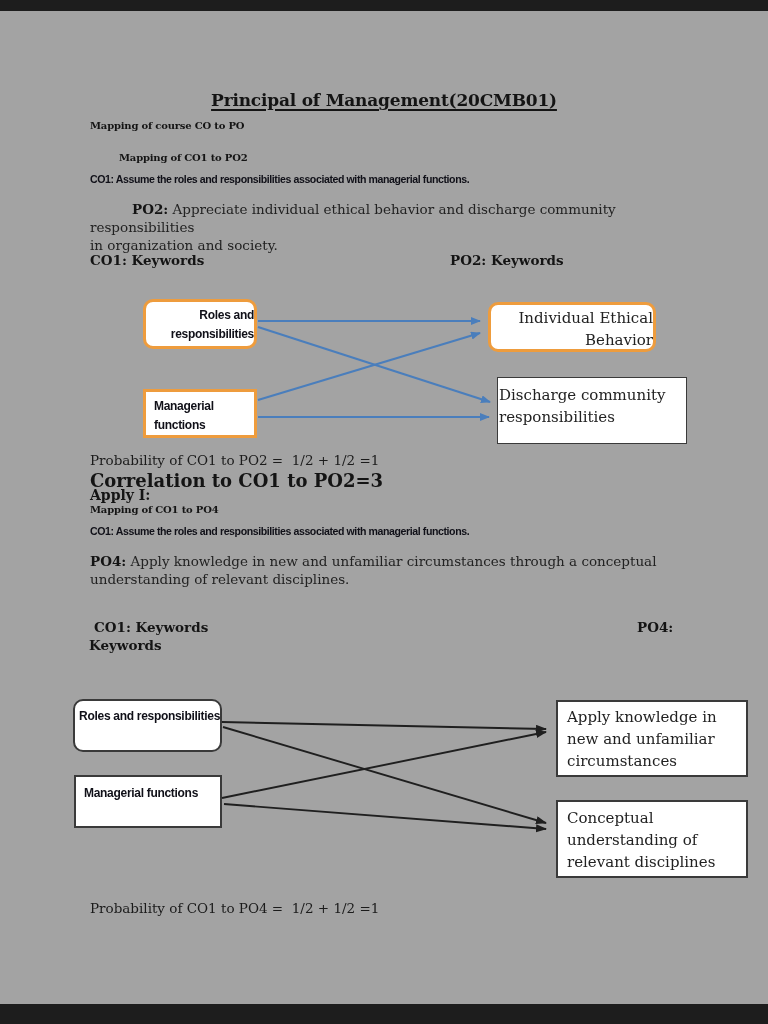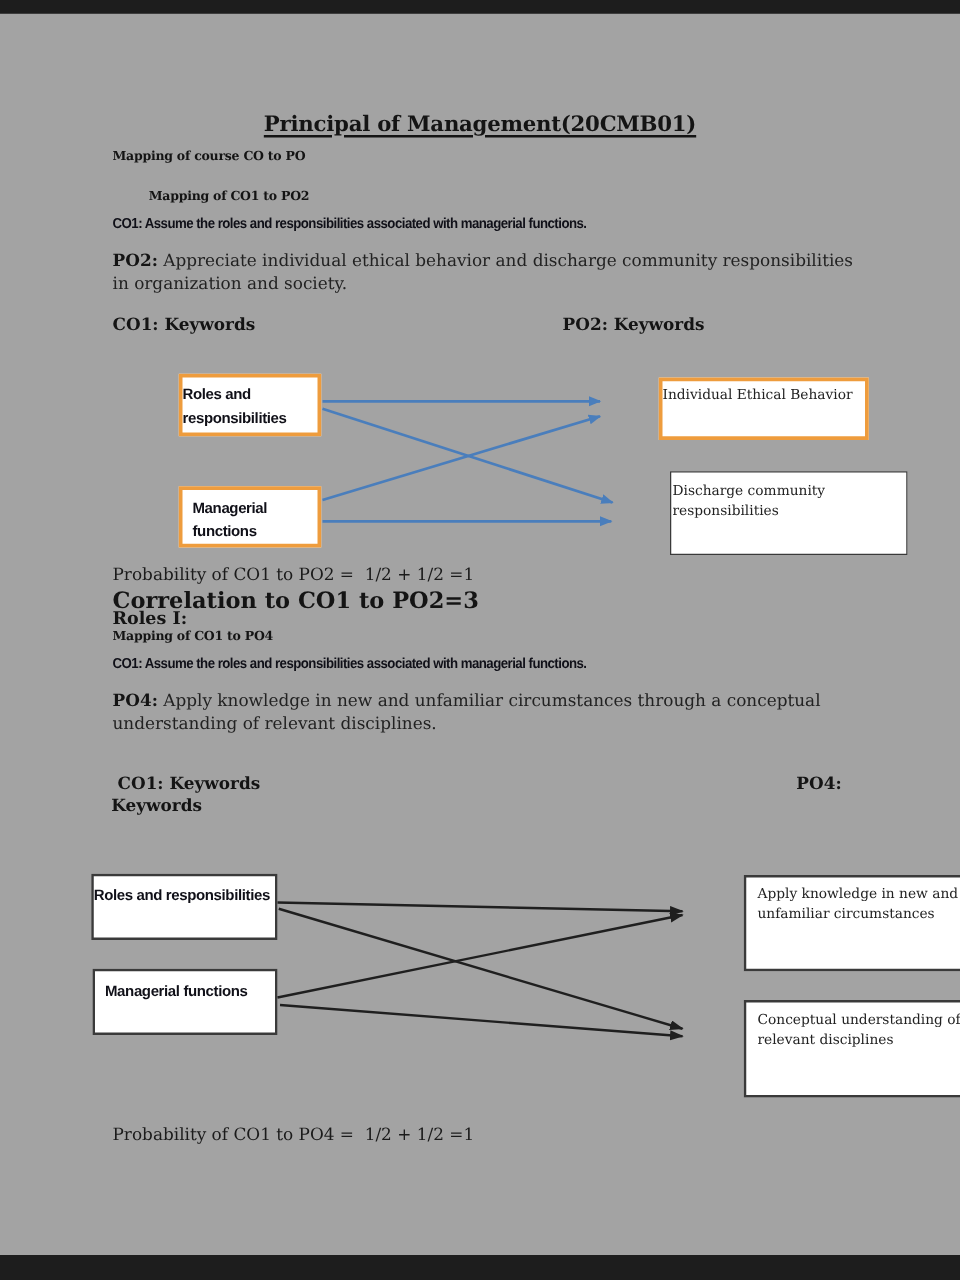--- a/index.html
+++ b/index.html
@@ -32,59 +32,59 @@
   }
   .cond-line { transform:scaleX(0.92); transform-origin:0 50%; white-space:nowrap; }
   .body-text { font-size:13.5px; line-height:1.32; color:#222; }
   .kw { font-size:13.5px; }
 
   .node {
     position:absolute; background:#fff;
     font-size:12px; line-height:1.55;
   }
   .node-sans { font-family:"Liberation Sans", sans-serif; font-weight:bold; letter-spacing:-0.3px; color:#101018; }
-  .node-serif { font-family:"DejaVu Serif", serif; font-size:11px; line-height:1.45; color:#222;margin-left:39px; }
+  .node-serif { font-family:"DejaVu Serif", serif; font-size:15px; line-height:1.45; color:#222; }
   .d1-accent { border:3px solid #ee9c3d; }
   .dark-border { border:2px solid #3a3a3a; }
   .thin-border { border:1.5px solid #3a3a3a; }
-  .ctr { text-align:left; }
+  .ctr { text-align:right;border-radius:10px; }
 
   #svg-overlay { position:absolute; left:0; top:0; width:768px; height:1024px; pointer-events:none; }
 </style>
 </head>
 <body>
 
 <div id="page">
 
   <div id="top-bar" class="bar" style="background: rgb(29, 29, 29);"></div>
 
   <div id="doc-title" class="abs hd">Principal of Management(20CMB01)</div>
 
   <div class="abs hd h14" style="top:120px; left:90px;">Mapping of course CO to PO</div>
 
   <div class="abs hd h14" style="top:152px; left:90px;margin-left:29px;">Mapping of CO1 to PO2</div>
 
   <div class="abs cond cond-line" style="top:173px; left:90px;">CO1: Assume the roles and responsibilities associated with managerial functions.</div>
 
   <div class="abs body-text" style="top:201px; left:90px; width:600px;">
-    <span class="hd" style="font-size:13.5px;">PO2:</span><span class="preline"> Appreciate individual ethical behavior and discharge community responsibilities
+    <span class="hd" style="font-size:13.5px;margin-left:42px;">PO2:</span><span class="preline"> Appreciate individual ethical behavior and discharge community responsibilities
 in organization and society.</span>
   </div>
 
   <div class="abs hd kw" style="top:252px; left:90px;">CO1: Keywords</div>
   <div class="abs hd kw" style="top:252px; left:450px;">PO2: Keywords</div>
 
   <div class="node node-sans d1-accent ctr" style="left: 143px; top: 299px; width: 114px; height: 50px; padding-top: 4px; border-color: rgb(238, 156, 61);">Roles and responsibilities</div>
   <div class="node node-sans d1-accent" style="left: 143px; top: 389px; width: 114px; height: 49px; padding: 5px 0px 0px 8px; border-color: rgb(238, 156, 61);">Managerial functions</div>
   <div class="node node-serif d1-accent ctr" style="left: 488px; top: 302px; width: 168px; height: 50px; padding-top: 3px; border-color: rgb(238, 156, 61);">Individual Ethical Behavior</div>
   <div class="node node-serif thin-border" style="left: 497px; top: 377px; width: 190px; height: 67px; padding: 7px 0px 0px 1px; border-color: rgb(58, 58, 58);">Discharge community responsibilities</div>
 
   <div class="abs serif pre" style="top:452px; left:90px; font-size:13.5px;">Probability of CO1 to PO2 =  1/2 + 1/2 =1</div>
   <div class="abs hd" style="top:470px; left:90px; font-size:18px;">Correlation to CO1 to PO2=3</div>
-  <div class="abs hd" style="top:487px; left:90px; font-size:14px;">Roles I:</div>
+  <div class="abs hd" style="top:487px; left:90px; font-size:14px;">Apply I:</div>
   <div class="abs hd h14" style="top:504px; left:90px;">Mapping of CO1 to PO4</div>
   <div class="abs cond cond-line" style="top:525px; left:90px;">CO1: Assume the roles and responsibilities associated with managerial functions.</div>
 
   <div class="abs body-text" style="top:553px; left:90px; width:600px;">
     <span class="hd" style="font-size:13.5px;">PO4:</span><span class="preline">  Apply knowledge in new and unfamiliar circumstances through a conceptual
 understanding of relevant disciplines.</span>
   </div>
 
   <div class="abs hd kw" style="top:619px; left:94px;">CO1: Keywords</div>
   <div class="abs hd kw" style="top:619px; left:637px;">PO4:</div>

